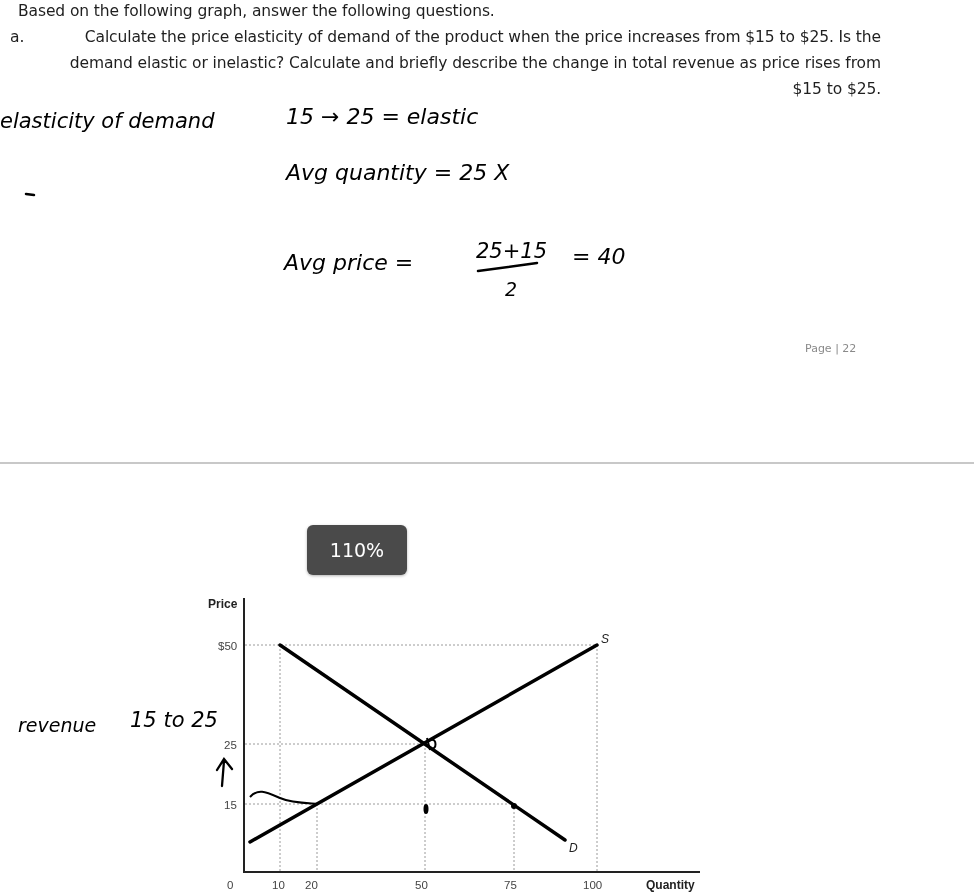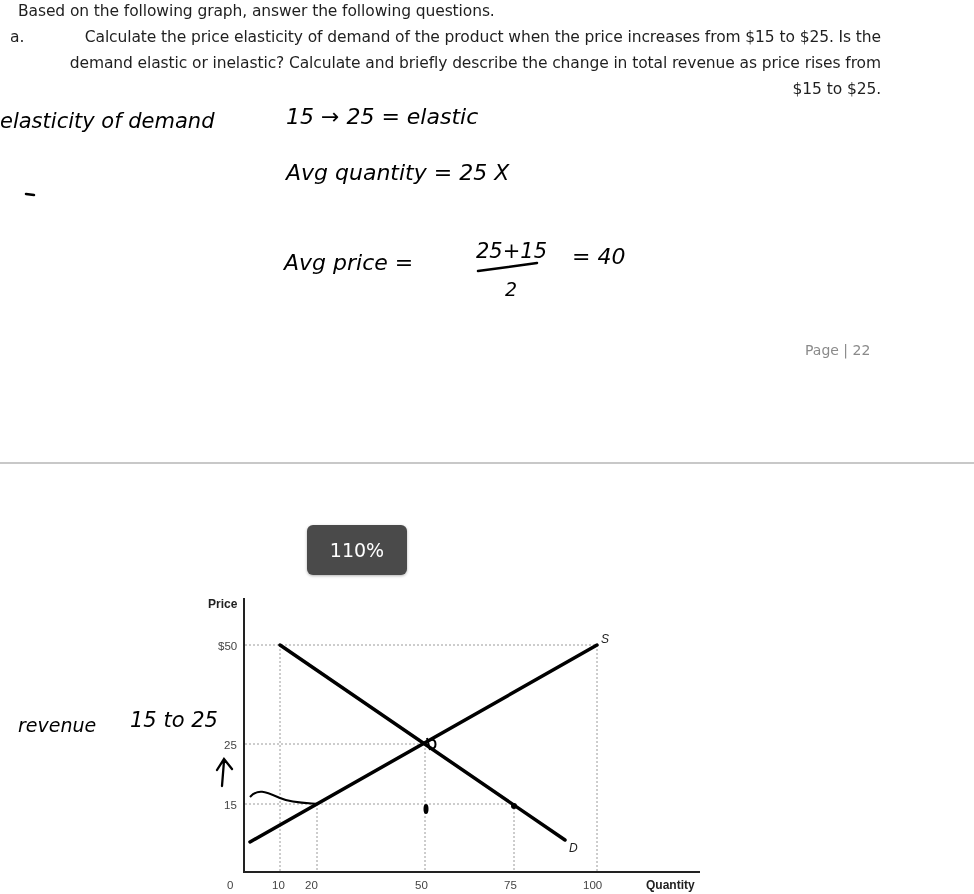--- a/index.html
+++ b/index.html
@@ -9,21 +9,21 @@
   }
   .doc-text {
     position: absolute; font-family: "DejaVu Sans", sans-serif; font-size: 15.5px;
     color: #1f1f1f; line-height: 26px; letter-spacing: -0.1px;
   }
   #intro { left: 18px; top: -2px; }
   #qa-label { left: 10px; top: 24px; }
   #qa-body { left: 51px; top: 24px; width: 830px; text-align: right; }
   .page-num {
     position: absolute; left: 805px; top: 342px; font-family: "DejaVu Sans", sans-serif;
-    font-size: 14px; color: #8a8a8a;
+    font-size: 11px; color: #8a8a8a;
   }
   .page-divider {
     position: absolute; left: 0; top: 462px; width: 974px; height: 2px; background: #c8c8c8;
   }
   .zoom-badge {
     position: absolute; left: 307px; top: 525px; width: 100px; height: 50px;
     background: #4a4a4a; border-radius: 6px; color: #ffffff;
     font-family: "DejaVu Sans", sans-serif; font-size: 19px;
     display: flex; align-items: center; justify-content: center;
     box-shadow: 0 1px 3px rgba(0,0,0,0.3);

